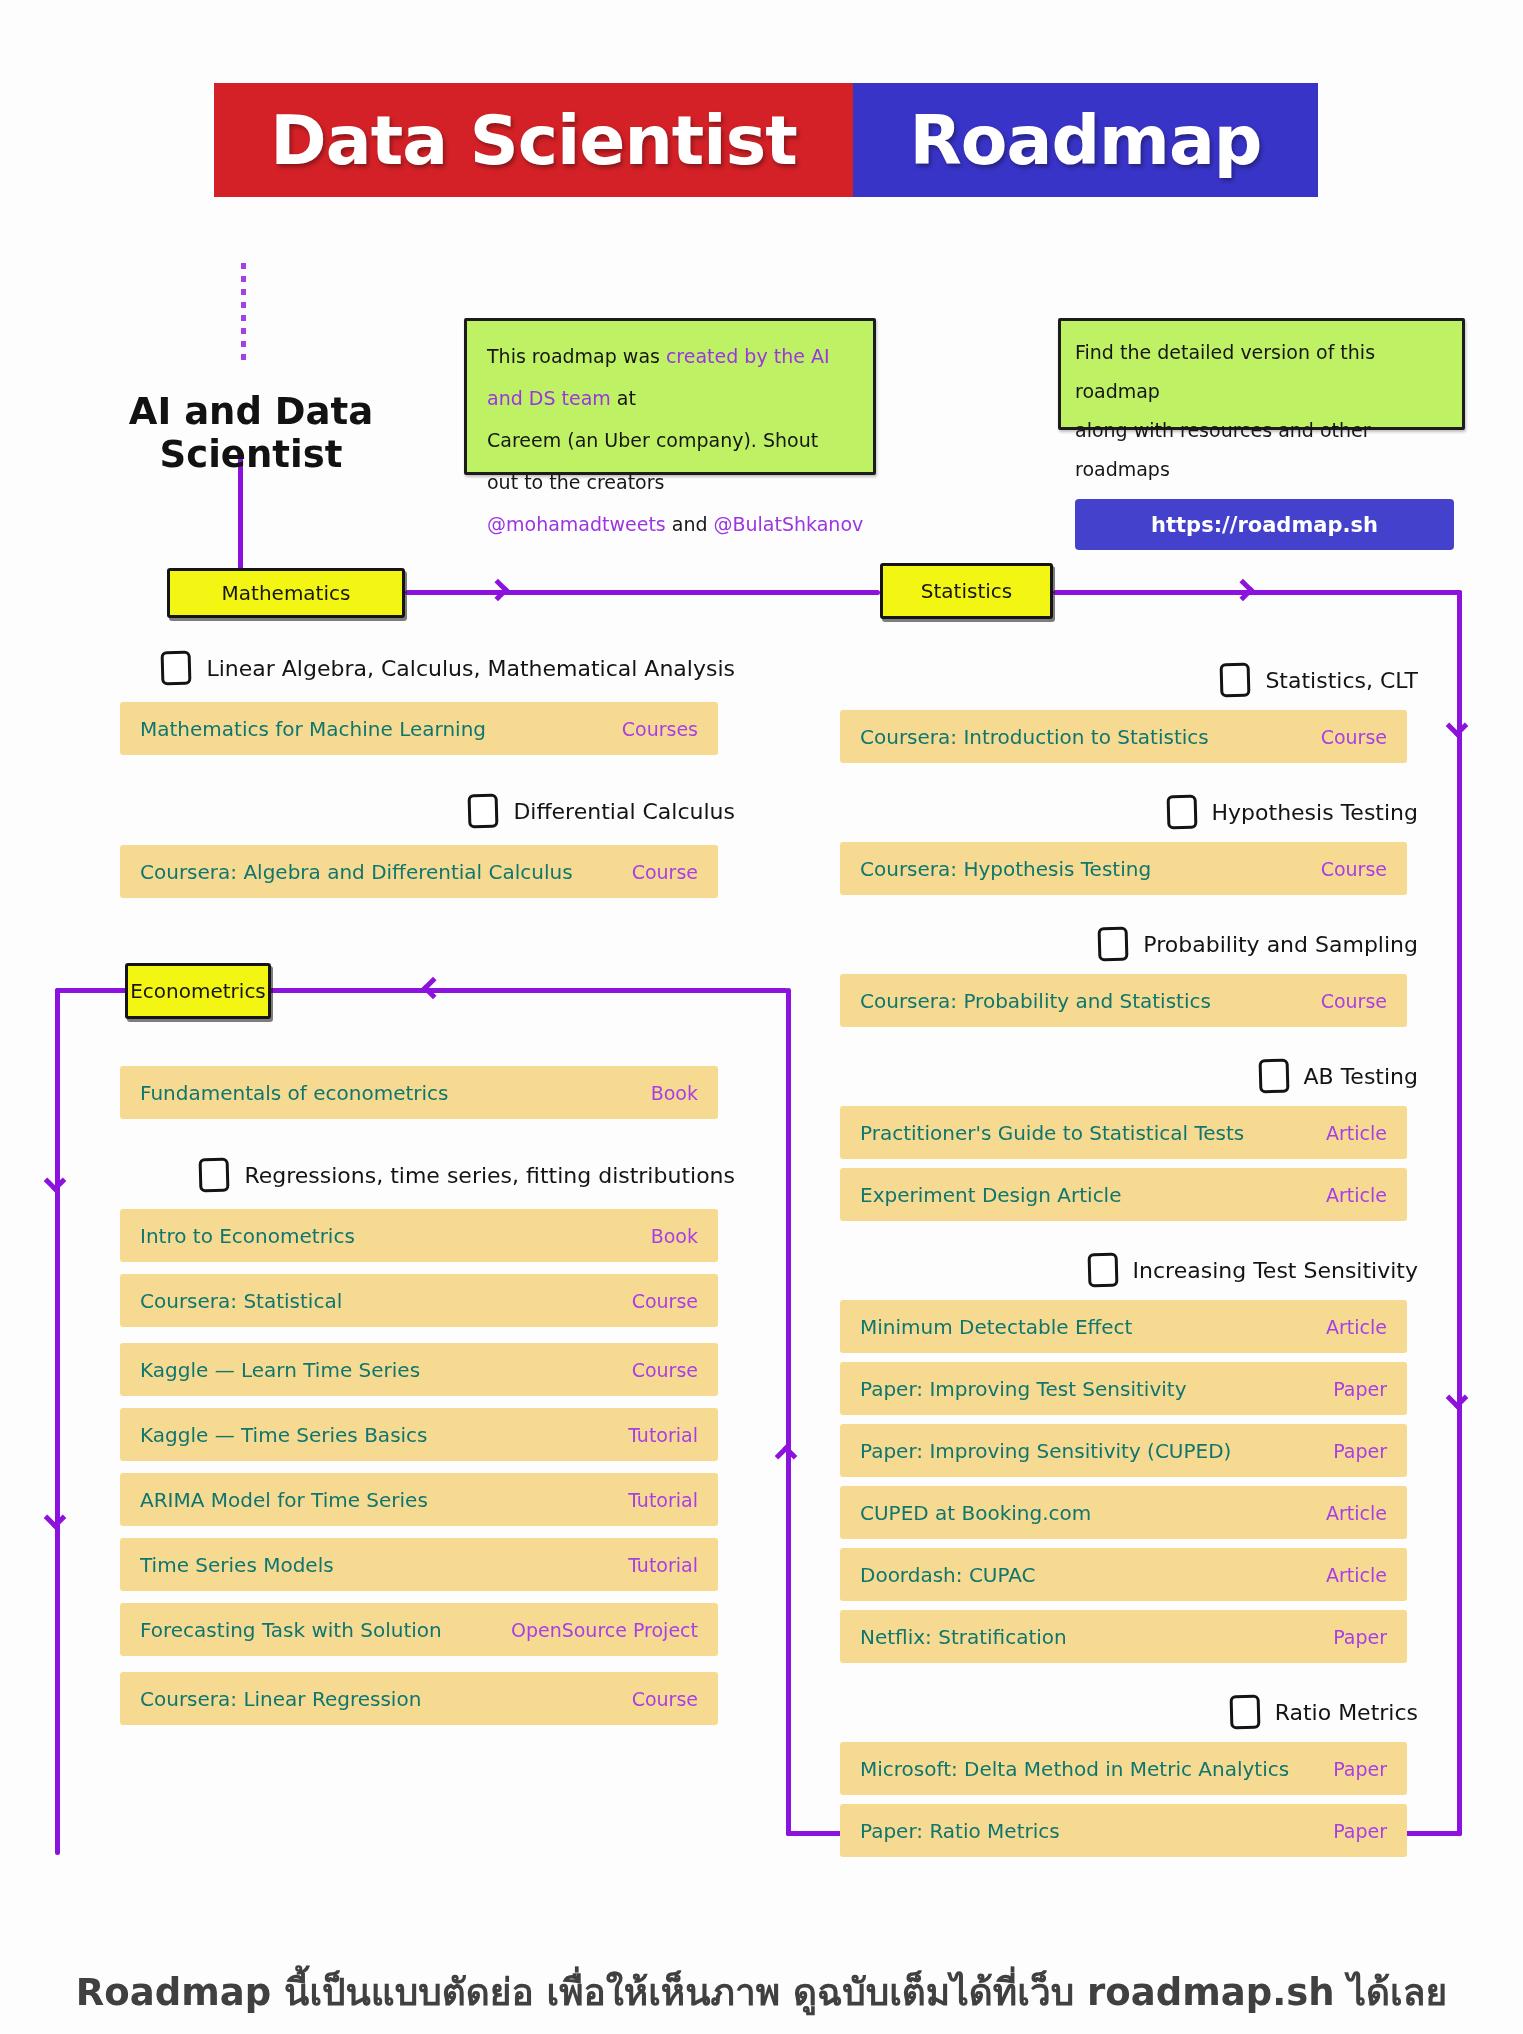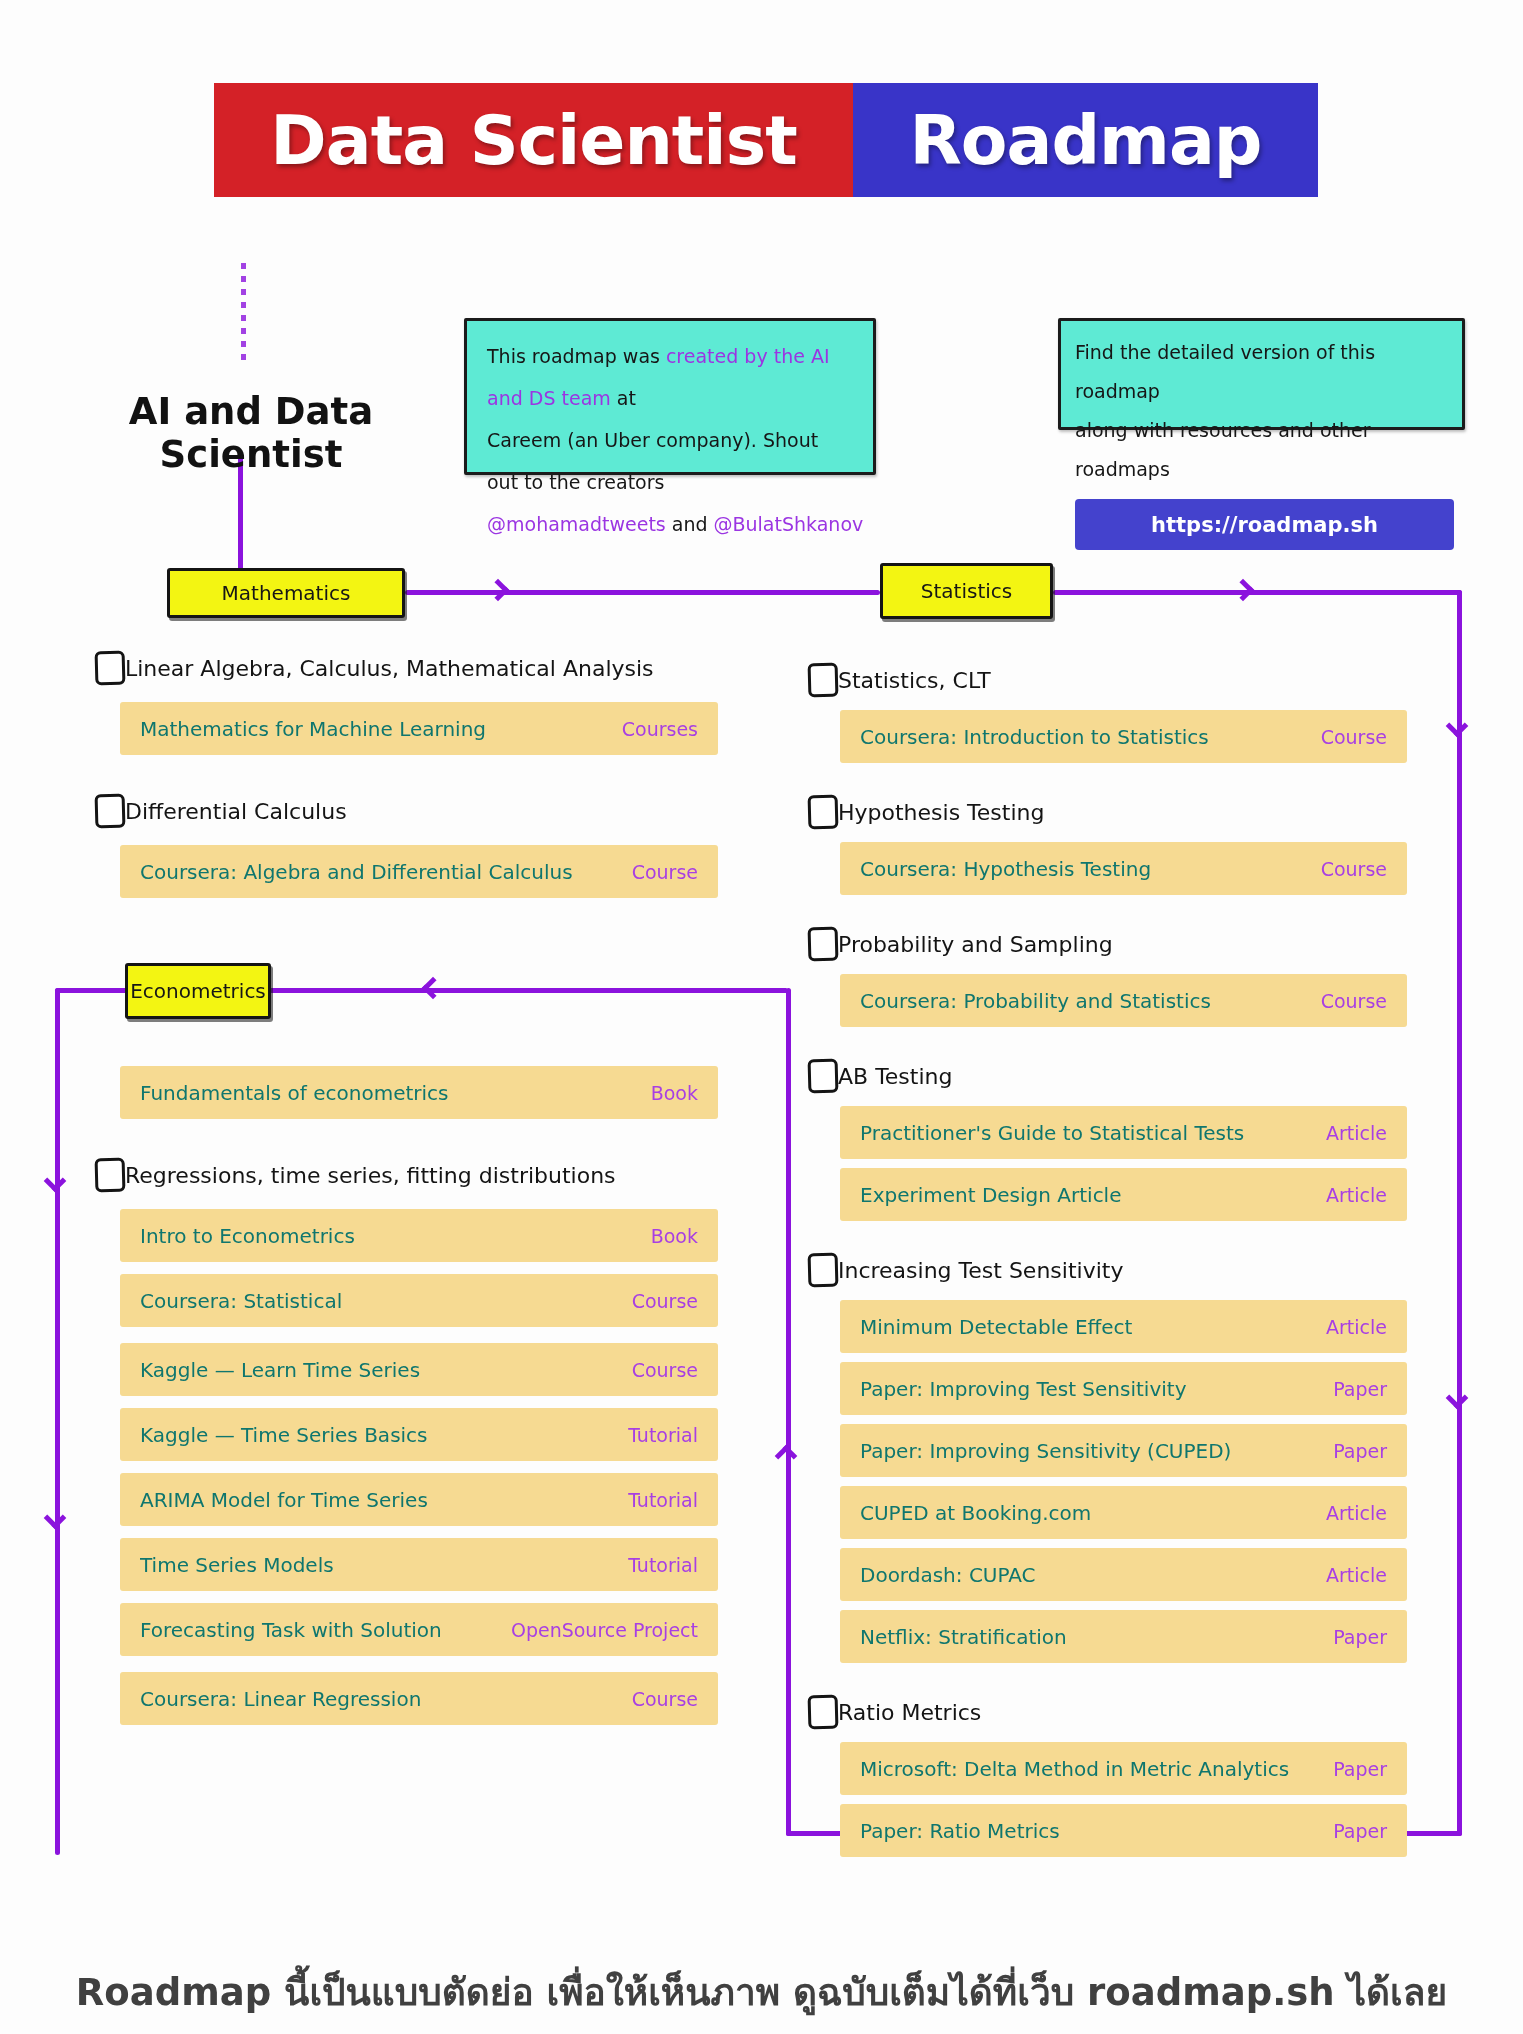--- a/index.html
+++ b/index.html
@@ -37,21 +37,21 @@
   
   .pline{position:absolute;background:var(--purple);z-index:1;border-radius:3px;}
   .chev{position:absolute;width:16px;height:16px;border-top:5px solid var(--purple);
     border-right:5px solid var(--purple);z-index:2;}
   .chev.r{transform:rotate(45deg);}
   .chev.d{transform:rotate(135deg);}
   .chev.l{transform:rotate(225deg);}
   .chev.u{transform:rotate(315deg);}
 
   
-  .info-box{position:absolute;background:#5eead4;border:3px solid #1c1c1c;border-radius:2px;
+  .info-box{position:absolute;background:#bef264;border:3px solid #1c1c1c;border-radius:2px;
     z-index:3;box-shadow:1px 2px 3px rgba(0,0,0,.25);}
   .credit-box{left:464px;top:318px;width:412px;height:157px;padding:14px 20px 0 20px;
     font-size:19px;line-height:42px;}
   .credit-box .hl{color:#9b35e2;}
   .credit-box .handle{color:#9b35e2;}
   .credit-line span + span{margin-left:6px;}
 
   .link-box{left:1058px;top:318px;width:407px;height:112px;padding:12px 14px 0 14px;
     font-size:19px;line-height:39px;}
   .roadmap-btn{margin-top:10px;width:379px;height:51px;background:var(--btn);border:none;
@@ -61,21 +61,21 @@
   
   .node{position:absolute;background:var(--yellow);border:3px solid #141414;border-radius:3px;
     display:flex;align-items:center;justify-content:center;font-size:20px;font-weight:500;
     z-index:4;box-shadow:2px 3px 0 rgba(20,20,20,.55);cursor:pointer;}
   .node-math{left:167px;top:568px;width:238px;height:50px;}
   .node-stats{left:880px;top:563px;width:173px;height:56px;}
   .node-econ{left:125px;top:963px;width:146px;height:56px;}
 
   
   .col-groups{position:absolute;z-index:3;}
-  .topic-row{display:flex;align-items:center;height:40px;margin-bottom:14px;}
+  .topic-row{display:flex;align-items:center;gap:15px;height:40px;margin-bottom:14px;justify-content:flex-end;}
   .col-right .topic-row{margin-bottom:10px;}
   .checkbox{width:30px;height:34px;background:#fff;border:3.5px solid #141414;
     border-radius:6px;transform:rotate(-1.5deg);cursor:pointer;flex:0 0 auto;}
   .topic-label{font-size:22px;font-weight:500;color:#141414;white-space:nowrap;}
 
   .card{height:53px;background:var(--card);border-radius:3px;display:flex;align-items:center;
     justify-content:space-between;padding:0 20px;margin-bottom:12px;cursor:pointer;}
   .col-left .card{margin-left:25px;width:598px;}
   .col-right .card{margin-left:32px;width:567px;margin-bottom:9px;}
   .card .c-title{font-size:20px;color:#0f766e;white-space:nowrap;overflow:hidden;text-align:center;}

